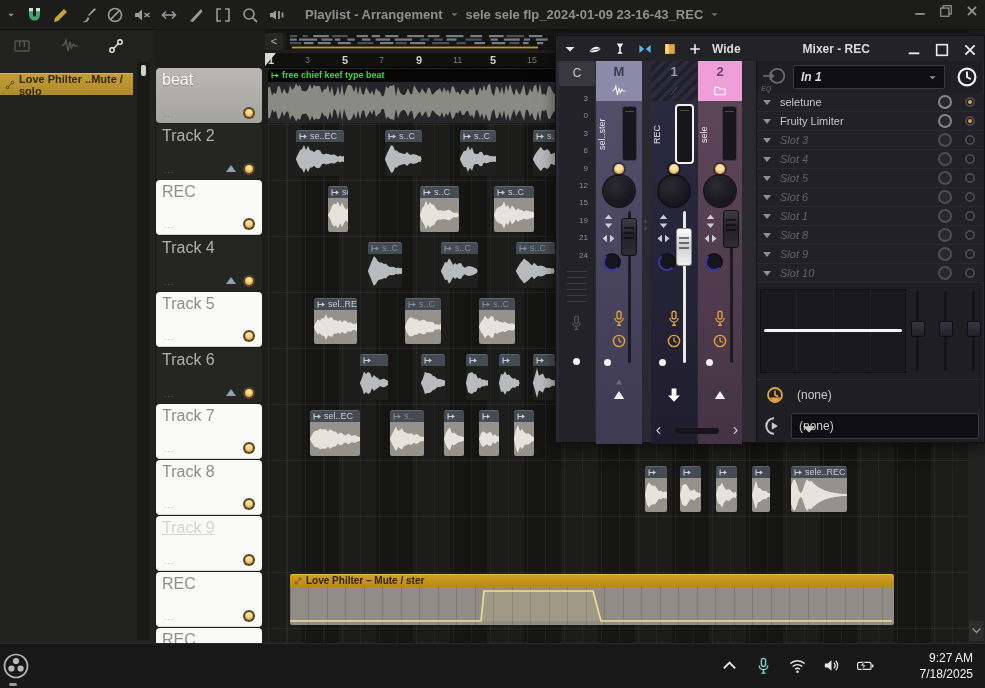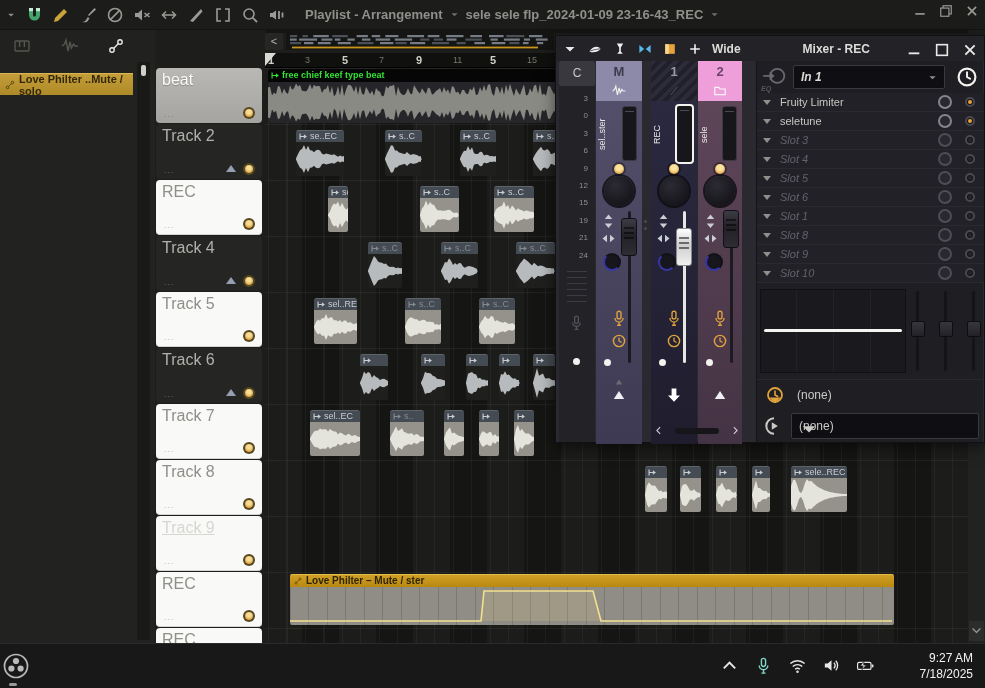--- a/index.html
+++ b/index.html
@@ -1241,29 +1241,29 @@
         <span class="ic" id="mx-clockbtn">
             <svg viewBox="0 0 20 20">
               <circle cx="10" cy="10" r="7" fill="none" stroke="currentColor" stroke-width="1.8"></circle>
               <path d="M10 5.5V10l3.2 1.8" stroke="currentColor" stroke-width="1.6" fill="none"></path>
             </svg>
           </span>
       </div>
       <div id="slots">
           <div class="slot">
      <span class="scaret"></span>
-     <span class="slbl">Fruity Limiter</span>
+     <span class="slbl">seletune</span>
      <span class="ring"></span>
      <span class="dotled">
               <i></i>
             </span>
    </div>
           <div class="slot">
      <span class="scaret"></span>
-     <span class="slbl">seletune</span>
+     <span class="slbl">Fruity Limiter</span>
      <span class="ring"></span>
      <span class="dotled">
               <i></i>
             </span>
    </div>
           <div class="slot off">
      <span class="scaret"></span>
      <span class="slbl">Slot 3</span>
      <span class="ring"></span>
      <span class="dotled">

